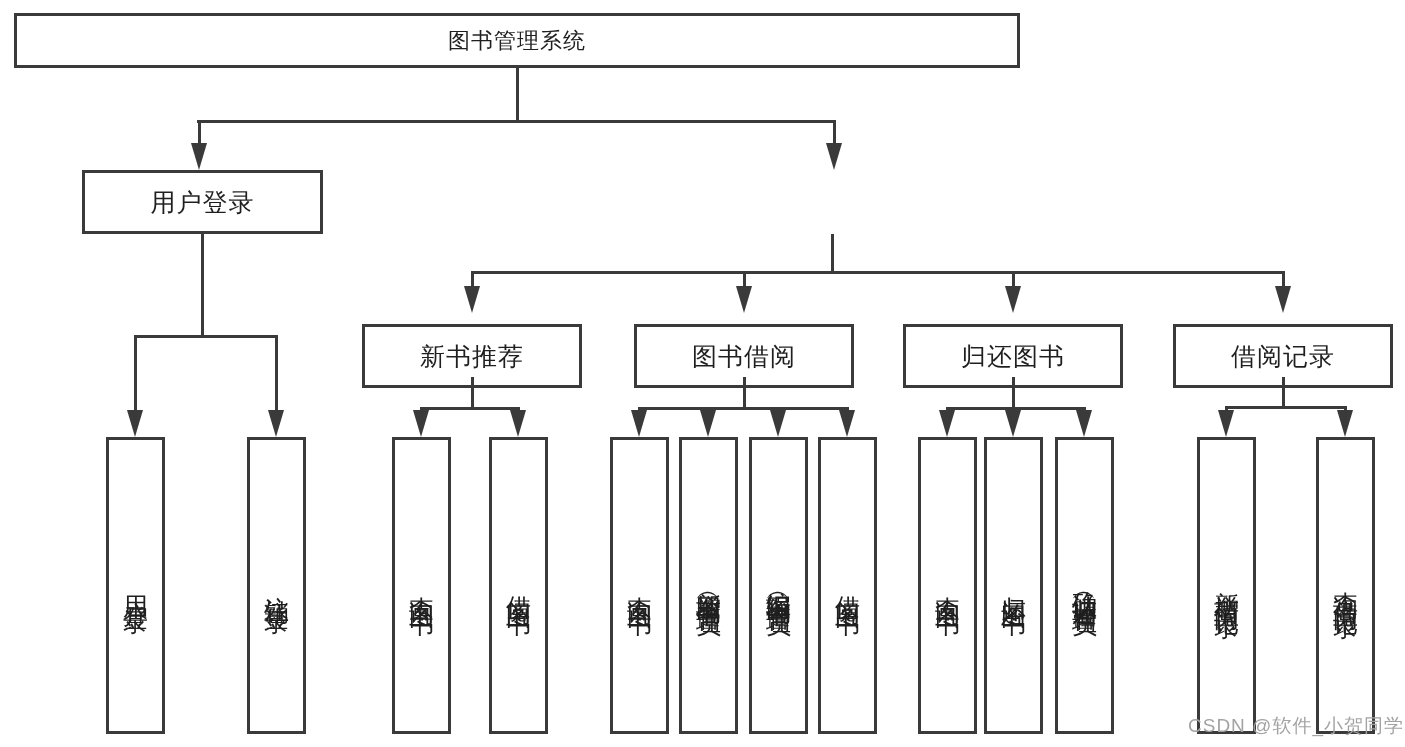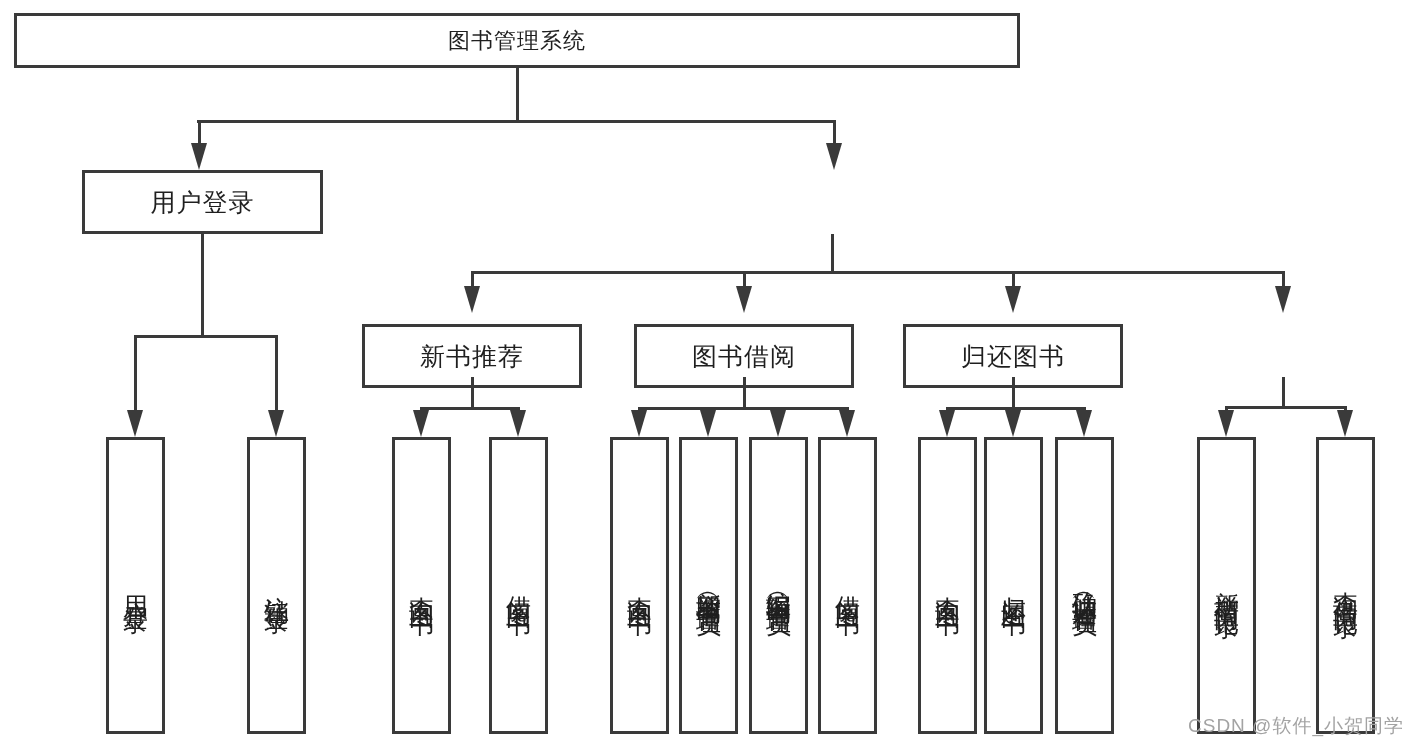--- a/index.html
+++ b/index.html
@@ -69,20 +69,21 @@
   <div class="stem" style="left:743px;top:271px;height:20px;"></div>
   <div class="arrow" style="left:736px;top:286px;"></div>
   <div class="stem" style="left:1012px;top:271px;height:20px;"></div>
   <div class="arrow" style="left:1005px;top:286px;"></div>
   <div class="stem" style="left:1282px;top:271px;height:20px;"></div>
   <div class="arrow" style="left:1275px;top:286px;"></div>
 
   <div class="box l3 hbox" style="left:362px;">新书推荐</div>
   <div class="box l3 hbox" style="left:634px;">图书借阅</div>
   <div class="box l3 hbox" style="left:903px;">归还图书</div>
+  <div class="box l3 hbox" style="left:1173px;">借阅记录</div>
 
   <div class="vline" style="left:471px;top:377px;height:33px;"></div>
   <div class="hline" style="left:420px;top:407px;width:100px;"></div>
   <div class="stem" style="left:420px;top:407px;height:8px;"></div>
   <div class="arrow" style="left:413px;top:410px;"></div>
   <div class="stem" style="left:517px;top:407px;height:8px;"></div>
   <div class="arrow" style="left:510px;top:410px;"></div>
 
   <div class="vline" style="left:743px;top:377px;height:33px;"></div>
   <div class="hline" style="left:638px;top:407px;width:211px;"></div>

